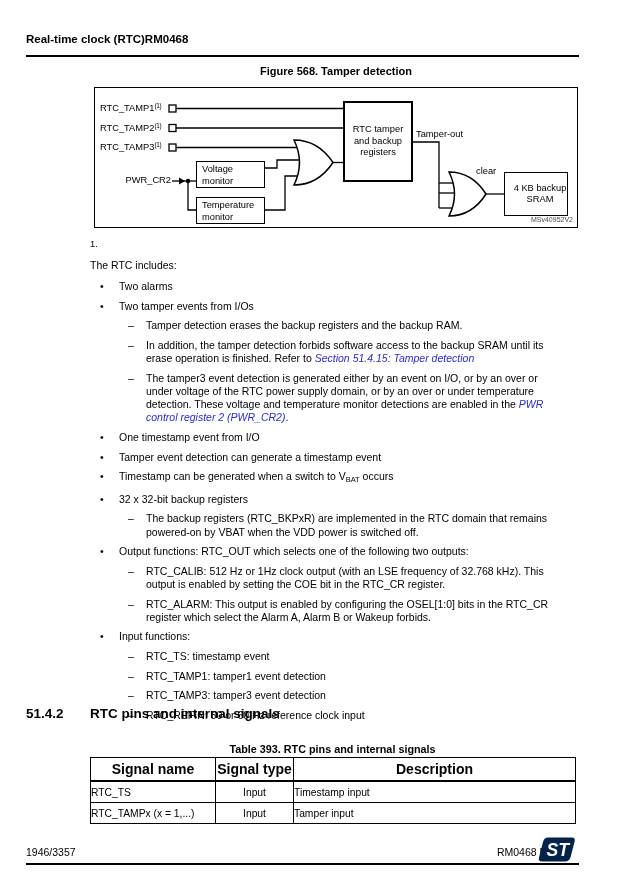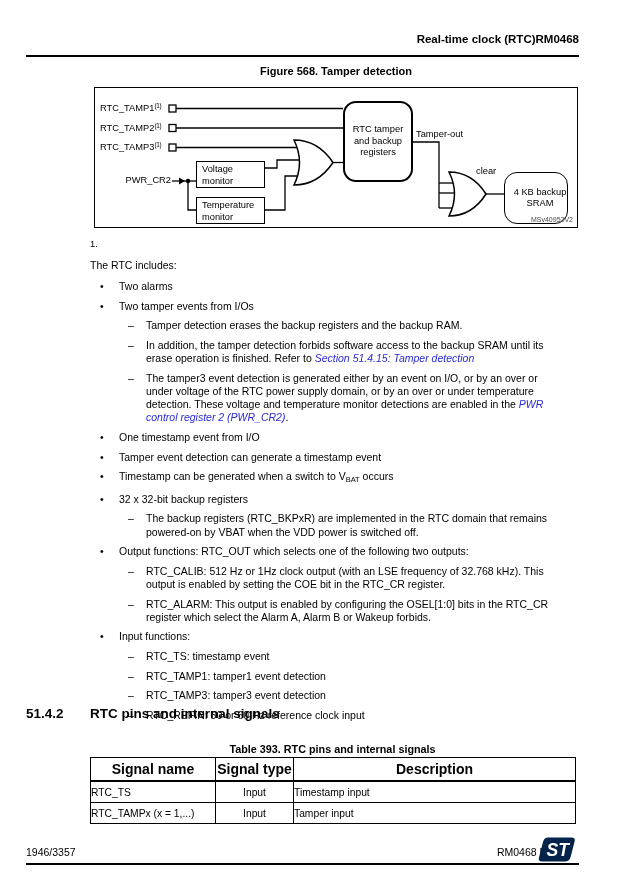--- a/index.html
+++ b/index.html
@@ -5,42 +5,42 @@
   html,body{margin:0;padding:0;}
   body{
     width:628px;height:889px;position:relative;overflow:hidden;
     background:#ffffff;color:#000;
     font-family:"Liberation Sans", sans-serif;
     -webkit-font-smoothing:antialiased;
   }
   .abs{position:absolute;}
 
   
-  .page-header{left:26px;top:33px;width:553px;display:flex;justify-content:flex-end;
+  .page-header{left:26px;top:33px;width:553px;display:flex;justify-content:flex-start;
     font-size:11.5px;font-weight:bold;}
   .hrule{left:26px;width:553px;height:2px;background:#000;}
   .rule-top{top:55px;}
   .rule-bottom{top:863px;height:1.5px;}
   .page-num{left:26px;top:846px;font-size:10.5px;}
   .rev-line{left:14px;top:846px;width:553px;text-align:right;font-size:10.5px;}
   .logo-wrap{left:537px;top:836px;width:40px;height:27px;}
 
   
   .fig-title{left:94px;top:65px;width:484px;text-align:center;font-size:11px;font-weight:bold;}
   .figure{left:94px;top:87px;width:484px;height:141px;border:1.5px solid #000;box-sizing:border-box;}
   .figure .lbl{position:absolute;font-size:9.3px;white-space:nowrap;}
   .figure sup{font-size:6.3px;vertical-align:3px;letter-spacing:-0.2px;}
   .dbox{position:absolute;border:1.3px solid #000;box-sizing:border-box;background:#fff;
     font-size:9.3px;line-height:11.5px;}
   .dbox.pad{padding:2px 0 11px 5px;}
-  .dbox.center{display:flex;align-items:center;justify-content:center;text-align:center;border-radius:13px;}
+  .dbox.center{display:flex;align-items:center;justify-content:center;text-align:center;}
   .box-rtc{left:248px;top:13px;width:70px;height:81px;border-width:2.6px;}
   .box-volt{left:101px;top:73px;width:69px;height:27px;}
   .box-temp{left:101px;top:109px;width:69px;height:27px;}
-  .box-sram{left:409px;top:84px;width:64px;height:52px;padding-left:8px;}
+  .box-sram{left:409px;top:84px;width:64px;height:44px;padding-left:8px;}
   .watermark{position:absolute;right:4px;top:128px;font-size:7px;color:#4a4a4a;}
 
   
   .bodytext{left:90px;top:238px;width:487px;font-size:10.5px;line-height:13.2px;}
   .fn{display:flex;font-size:9.3px;line-height:12px;}
   .fn .num{width:14px;flex:none;}
   .intro{margin-top:9px;}
   .list{margin-top:8px;}
   .li{display:flex;margin-top:6.4px;}
   .li .mk{flex:none;}

